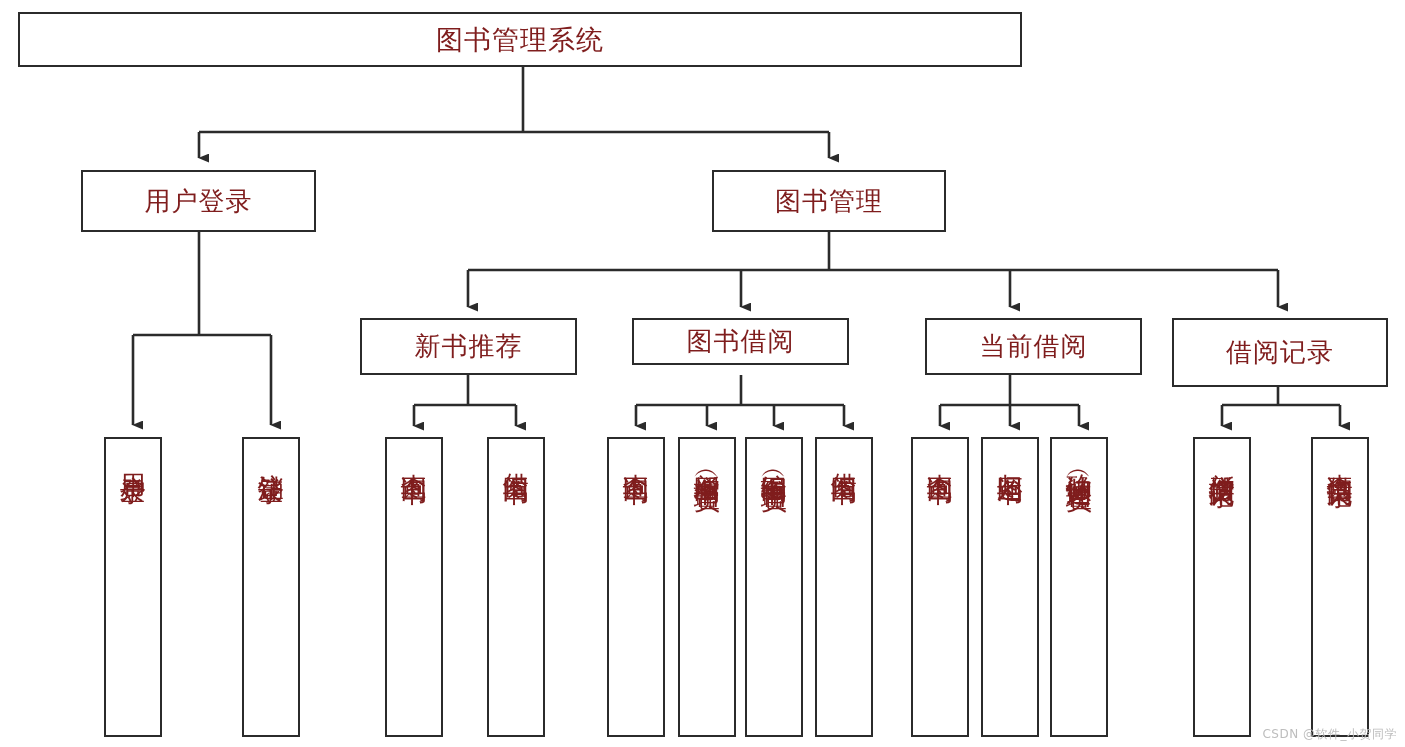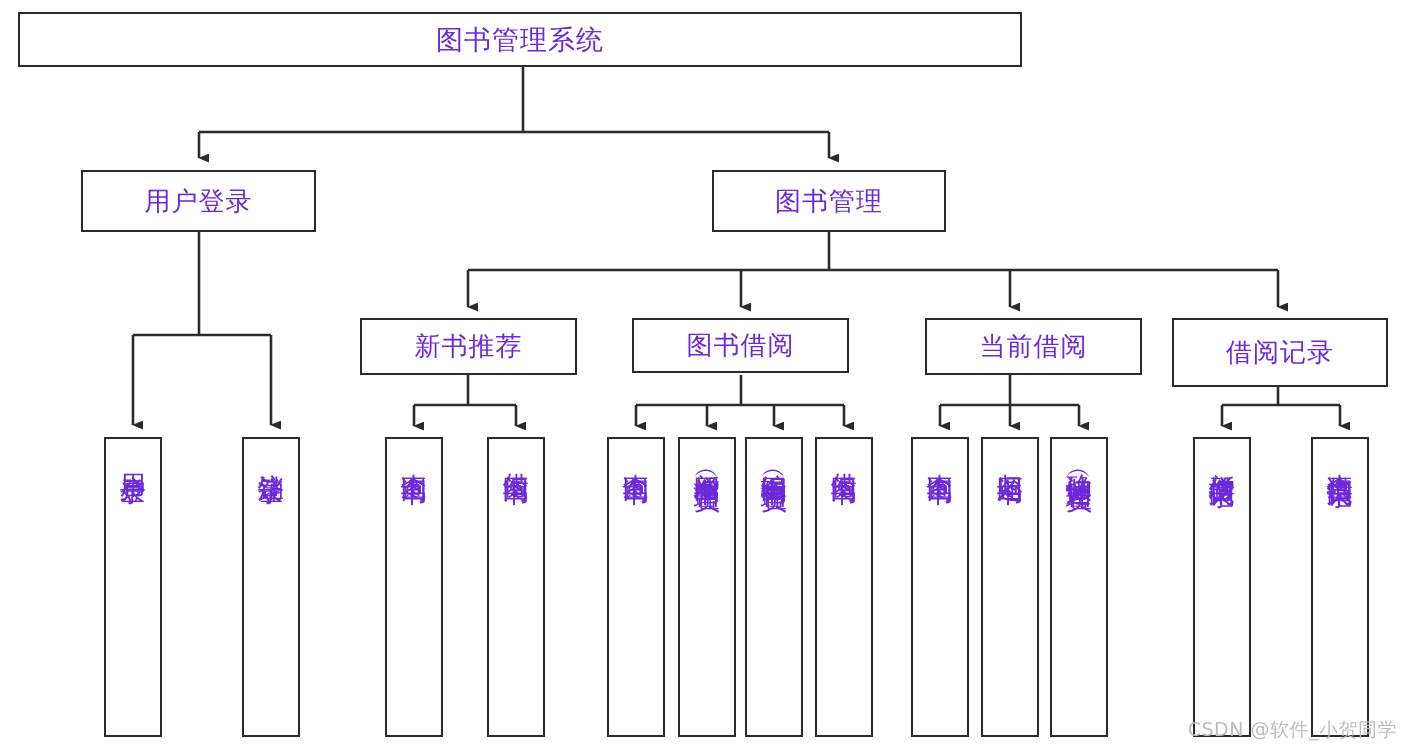--- a/index.html
+++ b/index.html
@@ -21,21 +21,21 @@
     pointer-events:none;
   }
   .node{
     position:absolute;
     box-sizing:border-box;
     border:2.5px solid #2b2b2b;
     background:#ffffff;
     display:flex;
     align-items:center;
     justify-content:center;
-    color:#6d28d9;
+    color:#7f1d1d;
   }
   .node.h{
     font-size:26px;
     letter-spacing:1px;
   }
   .node.root{
     font-size:27px;
   }
   .node.v{
     align-items:flex-start;
@@ -48,21 +48,21 @@
     font-size:26px;
     line-height:1.18;
     letter-spacing:2px;
     white-space:nowrap;
     display:block;
   }
   .watermark{
     position:absolute;
     right:8px;
     bottom:4px;
-    font-size:19px;
+    font-size:12px;
     color:#bdbdbd;
     white-space:nowrap;
     letter-spacing:0.5px;
   }
 </style>
 </head>
 <body>
 
 <div id="canvas">
 
@@ -123,21 +123,21 @@
   <div class="node h" style="left:81px;top:170px;width:235px;height:62px;">
     <span>用户登录</span>
   </div>
   <div class="node h" style="left:360px;top:318px;width:217px;height:57px;">
     <span>新书推荐</span>
   </div>
 
   <div class="node h" style="left:712px;top:170px;width:234px;height:62px;">
     <span>图书管理</span>
   </div>
-  <div class="node h" style="left:632px;top:318px;width:217px;height:55px;">
+  <div class="node h" style="left:632px;top:318px;width:217px;height:47px;">
     <span>图书借阅</span>
   </div>
   <div class="node h" style="left:901px;top:318px;width:217px;height:57px;margin-left:24px;">
     <span>当前借阅</span>
   </div>
   <div class="node h" style="left:1172px;top:318px;width:216px;height:69px;">
     <span>借阅记录</span>
   </div>
 
   <div class="node v" style="left:104px;top:437px;width:58px;height:300px;">

